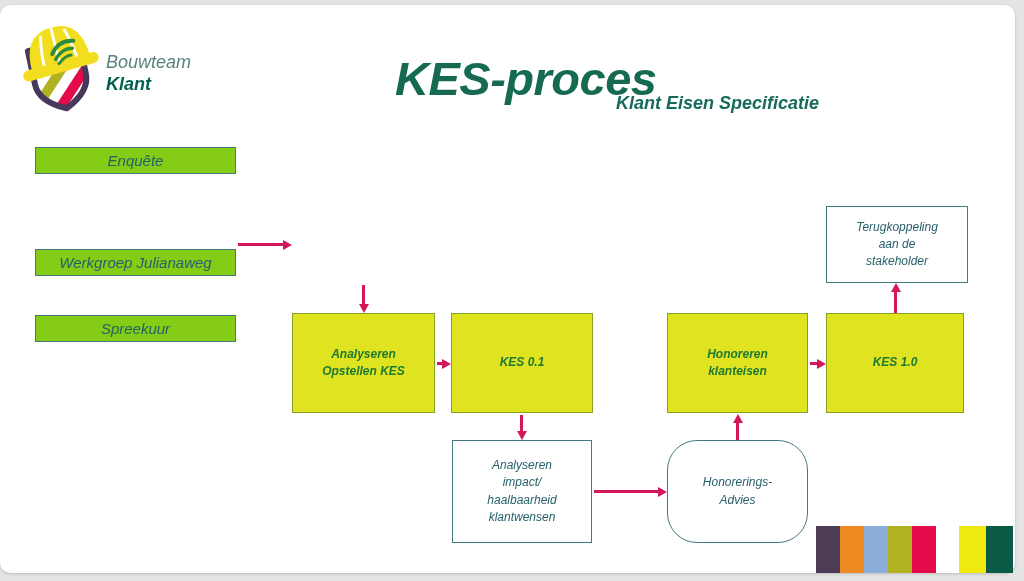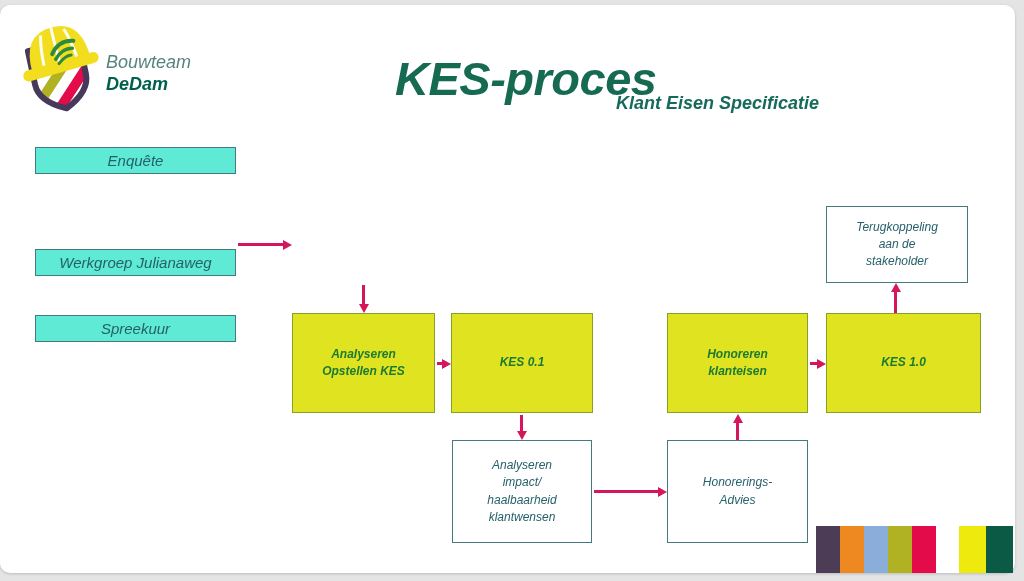--- a/index.html
+++ b/index.html
@@ -16,21 +16,21 @@
 
   
   .logo { position:absolute; left:18px; top:8px; width:240px; height:115px; }
   .logo svg { position:absolute; left:0; top:0; }
   .logo-text { position:absolute; left:88px; top:38px; line-height:22px; }
   .logo-brand { display:block; font-size:18px; color:var(--logo-teal,#56837d); }
   .logo-name  { display:block; font-size:18px; font-weight:bold; color:var(--logo-green,#00604d); }
 
   
   .src-box { position:absolute; left:35px; width:201px; height:27px;
-             border:1.5px solid var(--node-border,#44797f); background:#5eead4;
+             border:1.5px solid var(--node-border,#44797f); background:#84cc16;
              display:flex; align-items:center; justify-content:center;
              font-size:15px; color:var(--node-text,#266a68); }
 
   
   .node { position:absolute; display:flex; align-items:center; justify-content:center;
           text-align:center; border:1.5px solid var(--node-border,#44797f); background:#fff; }
   .node .lbl { white-space:pre-line; font-size:12px; line-height:1.42; color:var(--node-text,#25606b); }
   .node.yellow { background:var(--node-yellow,#dfe31f); border-color:var(--node-yellow-border,#86a226); }
   .node.yellow .lbl { color:var(--node-yellow-text,#1e7a33); font-weight:600; }
 
@@ -91,21 +91,21 @@
           <path d="M52,19 Q56,32 57,49" stroke="#ffffff" stroke-width="3" fill="none" opacity="0.95"></path>
           <g>
             <path d="M34,40 Q44,28 58,33" stroke="#2e8b3d" stroke-width="4" fill="none" stroke-linecap="round"></path>
             <path d="M36,46 Q45,37 55,40" stroke="#2e8b3d" stroke-width="3.5" fill="none" stroke-linecap="round"></path>
             <path d="M38,51 Q46,45 52,46" stroke="#2e8b3d" stroke-width="3" fill="none" stroke-linecap="round"></path>
           </g>
         </g>
       </svg>
       <div class="logo-text">
         <span class="logo-brand">Bouwteam</span>
-        <span class="logo-name">DeDam</span>
+        <span class="logo-name">Klant</span>
       </div>
     </div>
 
     <h1 class="title">KES-proces</h1>
     <div class="subtitle">Klant Eisen Specificatie</div>
 
     <div class="src-box" style="top:142px;">Enquête</div>
     <div class="src-box" style="top:244px;text-align:center;">Werkgroep Julianaweg</div>
     <div class="src-box" style="top:310px;">Spreekuur</div>
 
@@ -115,29 +115,29 @@
     </div>
     <div class="node yellow" style="left:451px;top:308px;width:142px;height:100px;">
       <span class="lbl">KES 0.1</span>
     </div>
     <div class="node" style="left:452px;top:435px;width:140px;height:103px;">
       <span class="lbl">Analyseren
 impact/
 haalbaarheid
 klantwensen</span>
     </div>
-    <div class="node" style="left:667px;top:435px;width:141px;height:103px;">
+    <div class="node" style="left:667px;top:435px;width:141px;height:103px;border-radius:30px;">
       <span class="lbl">Honorerings-
 Advies</span>
     </div>
     <div class="node yellow" style="left:667px;top:308px;width:141px;height:100px;justify-content:center;">
       <span class="lbl">Honoreren
 klanteisen</span>
     </div>
-    <div class="node yellow" style="left:826px;top:308px;width:155px;height:100px;">
+    <div class="node yellow" style="left:826px;top:308px;width:138px;height:100px;">
       <span class="lbl">KES 1.0</span>
     </div>
     <div class="node" style="left:826px;top:201px;width:142px;height:77px;">
       <span class="lbl">Terugkoppeling
 aan de
 stakeholder</span>
     </div>
 
     <div class="arrow-h right" style="left:238px;top:238px;width:45px;"></div>
     <div class="arrow-v down" style="left:362px;top:280px;height:19px;"></div>

